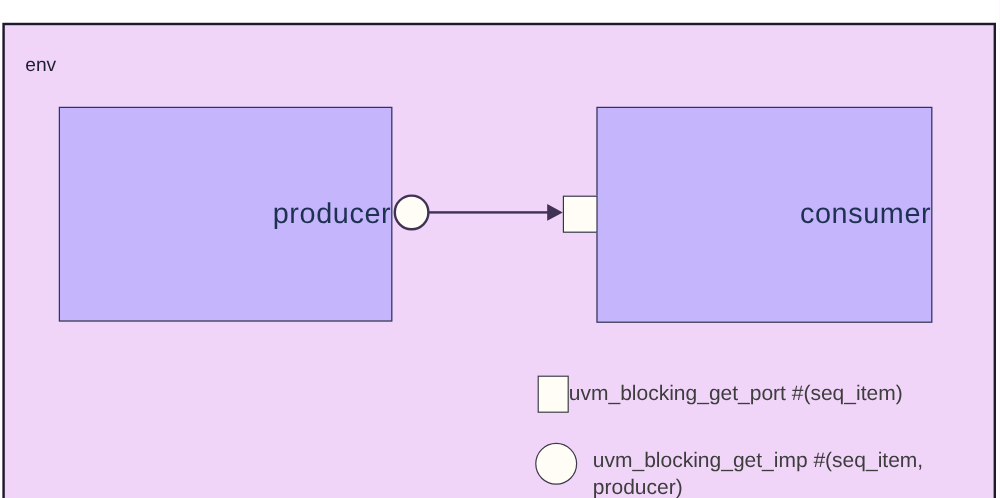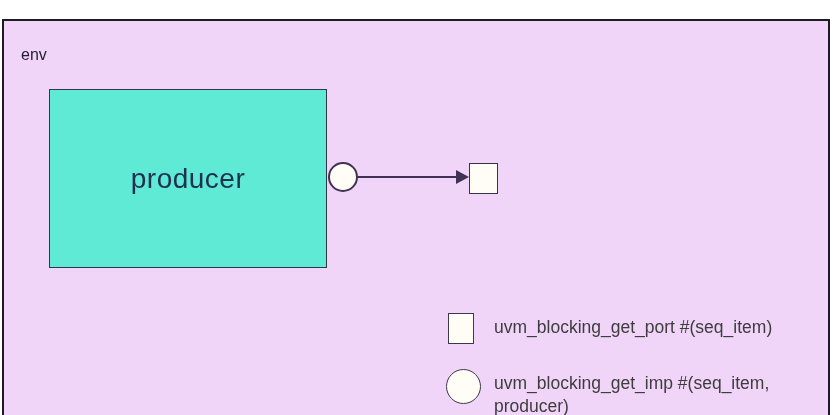--- a/index.html
+++ b/index.html
@@ -21,24 +21,24 @@
     width: 828px; height: 407px;
     background: #f1d5f9;
     border: 2px solid #1c1c28;
   }
   .env-label {
     position: absolute; left: 17px; top: 25px;
     font-size: 16px; color: #1e1e30;
   }
   .comp {
     position: absolute;
-    background: #5eead4;
+    background: #c4b5fd;
     border: 1.5px solid #323649;
-    display: flex; align-items: center; justify-content: center;
-    font-size: 28px; color: #1f3150; letter-spacing: 0.5px;
+    display: flex; align-items: center; justify-content: flex-end;
+    font-size: 24px; color: #1f3150; letter-spacing: 0.5px;
   }
   .comp.producer { left: 45px; top: 68px; width: 278px; height: 179px; }
   .comp.consumer { left: 493px; top: 68px; width: 280px; height: 180px; }
   .imp-circle {
     position: absolute; left: 324px; top: 141px;
     width: 30px; height: 30px; border-radius: 50%;
     background: #fffdf6; border: 2px solid #3f3254;
   }
   .arrow-line {
     position: absolute; left: 353px; top: 155px;
@@ -64,21 +64,21 @@
     background: #fffdf6; border: 1.5px solid #3a3a48;
   }
   .legend-symbol-circle {
     width: 35px; height: 35px; flex: 0 0 auto; border-radius: 50%;
     background: #fffdf6; border: 1.5px solid #3a3a48;
   }
   .legend-label {
     font-size: 17.5px; line-height: 23px; color: #3d3d3d;
     padding-top: 3px;
   }
-  .row1 .legend-label { margin-left: 20px; }
+  .row1 .legend-label { }
   .row2 .legend-label { margin-left: 13px; width: 348px; }
   .watermark {
     position: absolute; right: 2px; top: 350px;
     font-size: 29px; letter-spacing: 1px;
     color: rgba(252, 250, 255, 0.72);
     text-shadow: 2px 3px 3px rgba(108, 96, 120, 0.5);
     white-space: nowrap;
     pointer-events: none;
   }
 </style>
@@ -87,20 +87,23 @@
 
 <div class="stage">
   <div class="env-box">
 
     <div class="env-label">env</div>
 
     <div class="comp producer">
       <span>producer</span>
     </div>
 
+    <div class="comp consumer">
+      <span>consumer</span>
+    </div>
 
     <div class="imp-circle"></div>
     <div class="arrow-line"></div>
     <div class="arrow-head"></div>
     <div class="port-square"></div>
 
     <div class="legend-row row1">
       <div class="legend-symbol-square"></div>
       <div class="legend-label">uvm_blocking_get_port #(seq_item)</div>
     </div>

